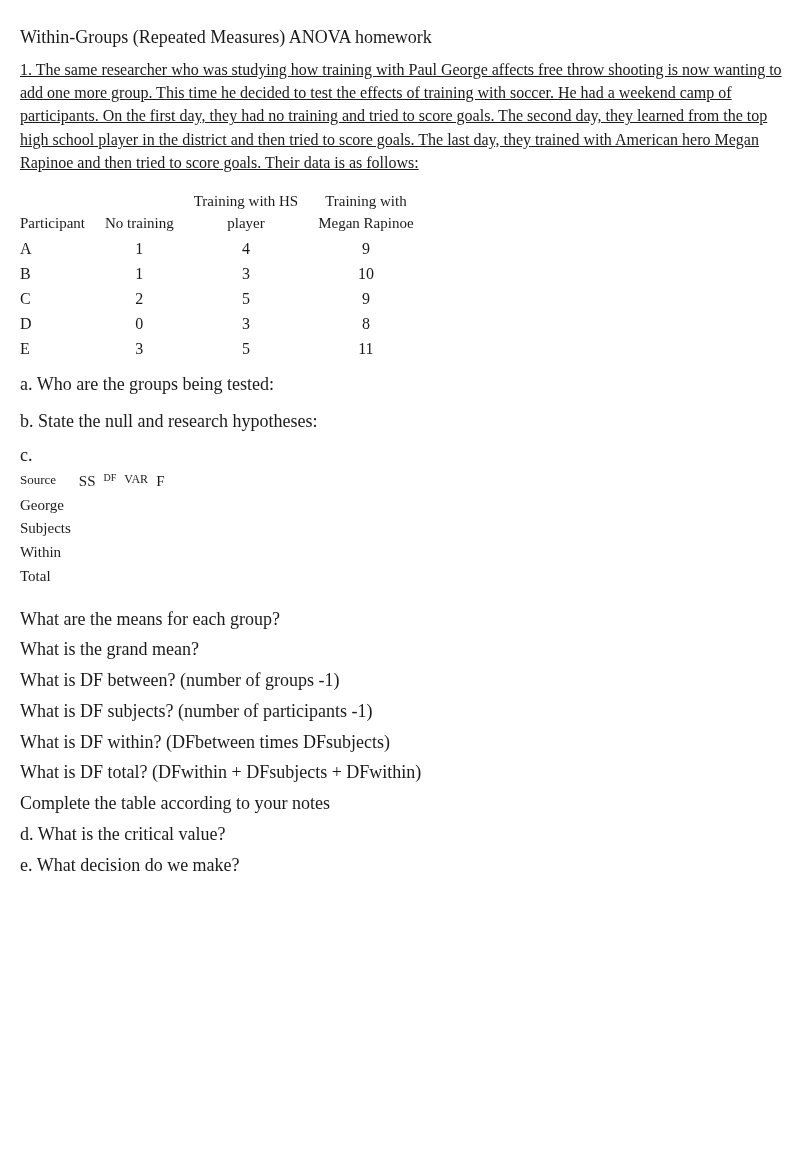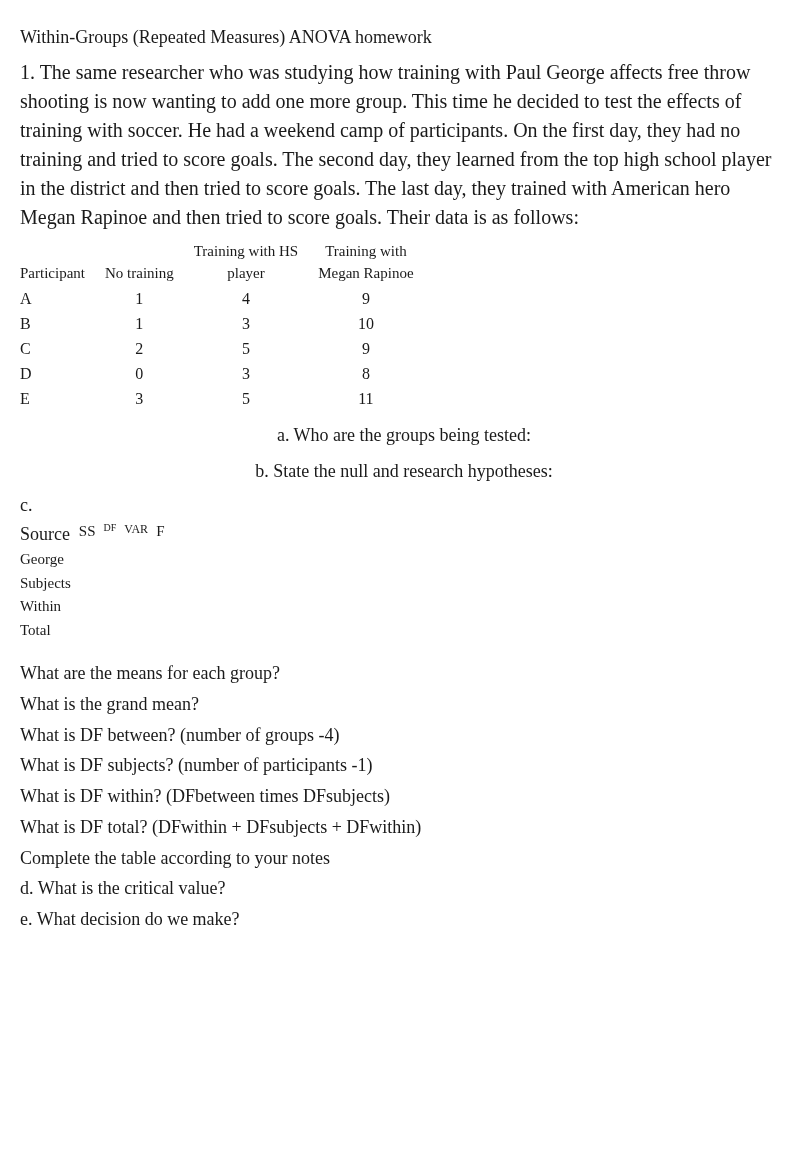--- a/index.html
+++ b/index.html
@@ -16,23 +16,24 @@
       color: #1a1a1a;
       padding: 24px 20px 24px 20px;
       line-height: 1.45;
     }
     .title {
       font-size: 18px;
       font-weight: normal;
       margin-bottom: 8px;
     }
     .intro-text {
-      font-size: 20px;
+      font-size: 16px;
       line-height: 1.45;
-      margin-bottom: 8px;
+      margin-bottom: 16px;
+      text-decoration: underline;
     }
     .table-section {
       margin-top: 6px;
       margin-bottom: 10px;
     }
     table.data-table {
       border-collapse: collapse;
       font-size: 16px;
       margin-top: 0;
     }
@@ -47,21 +48,20 @@
       text-align: center;
     }
     table.data-table th.left-col, table.data-table td.left-col {
       text-align: left;
       padding-left: 0;
     }
     .question {
       font-size: 18px;
       margin-top: 0;
       margin-bottom: 4px;
-      text-align: center;
     }
     .question-c {
       font-size: 18px;
       margin-top: 8px;
       margin-bottom: 2px;
     }
     .anova-table {
       font-size: 15px;
       margin-top: 2px;
       margin-bottom: 4px;
@@ -140,21 +140,21 @@
 <div style="margin-bottom: 10px;"></div>
 
 <div class="question">b. State the null and research hypotheses:</div>
 
 <div class="question-c">c.</div>
 
 <div>
   <table class="anova-table">
     <thead>
       <tr>
-        <td style="font-size:18px;">Source</td>
+        <td style="font-size:13px;">Source</td>
         <td style="font-size:15px;">SS</td>
         <td style="font-size:10px;margin-top:17px;">DF</td>
         <td style="font-size:12px;">VAR</td>
         <td style="font-size:15px;">F</td>
       </tr>
     </thead>
     <tbody id="anova-table-body">
     <tr>
           <td>George</td>
           <td></td>
@@ -184,20 +184,20 @@
           <td></td>
         </tr>
       </tbody>
   </table>
 </div>
 
 <div class="questions-list" id="sub-questions-container">
 <div style="margin-bottom: 12px;"></div>
     <p>What are the means for each group?</p>
     <p>What is the grand mean?</p>
-    <p>What is DF between? (number of groups -4)</p>
+    <p>What is DF between? (number of groups -1)</p>
     <p>What is DF subjects? (number of participants -1)</p>
     <p>What is DF within? (DFbetween times DFsubjects)</p>
     <p>What is DF total? (DFwithin + DFsubjects + DFwithin)</p>
     <p>Complete the table according to your notes</p>
     <p>d. What is the critical value?</p>
     <p>e. What decision do we make?</p>
   </div>
 
 </body></html>

